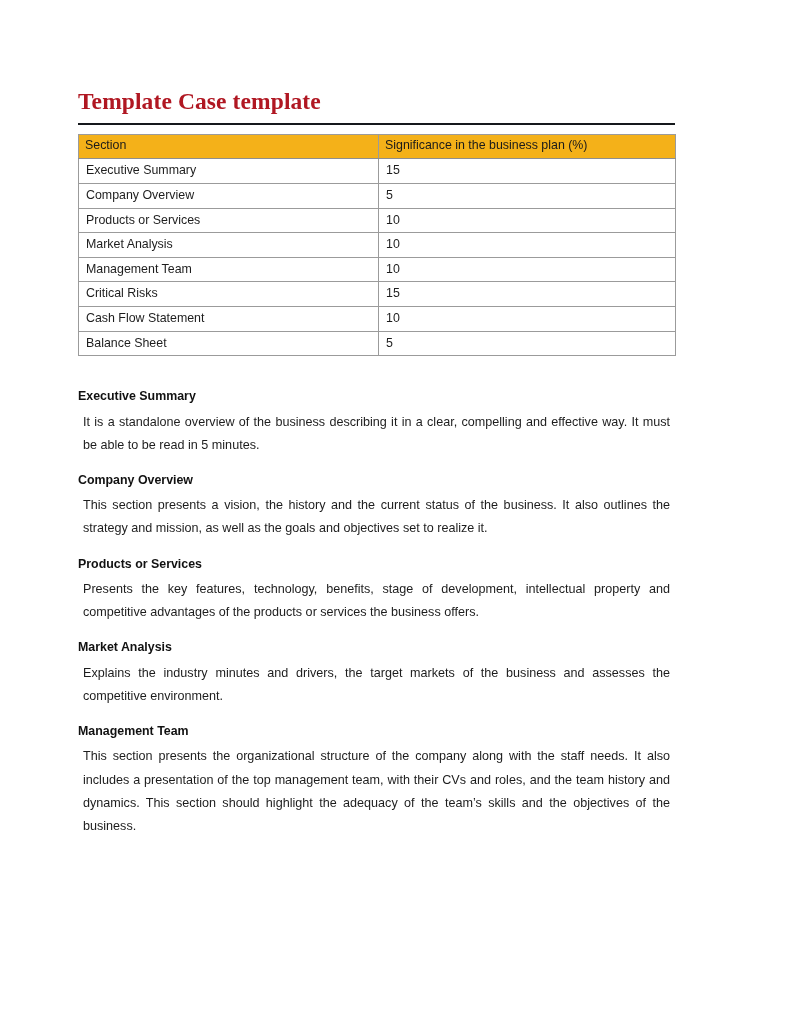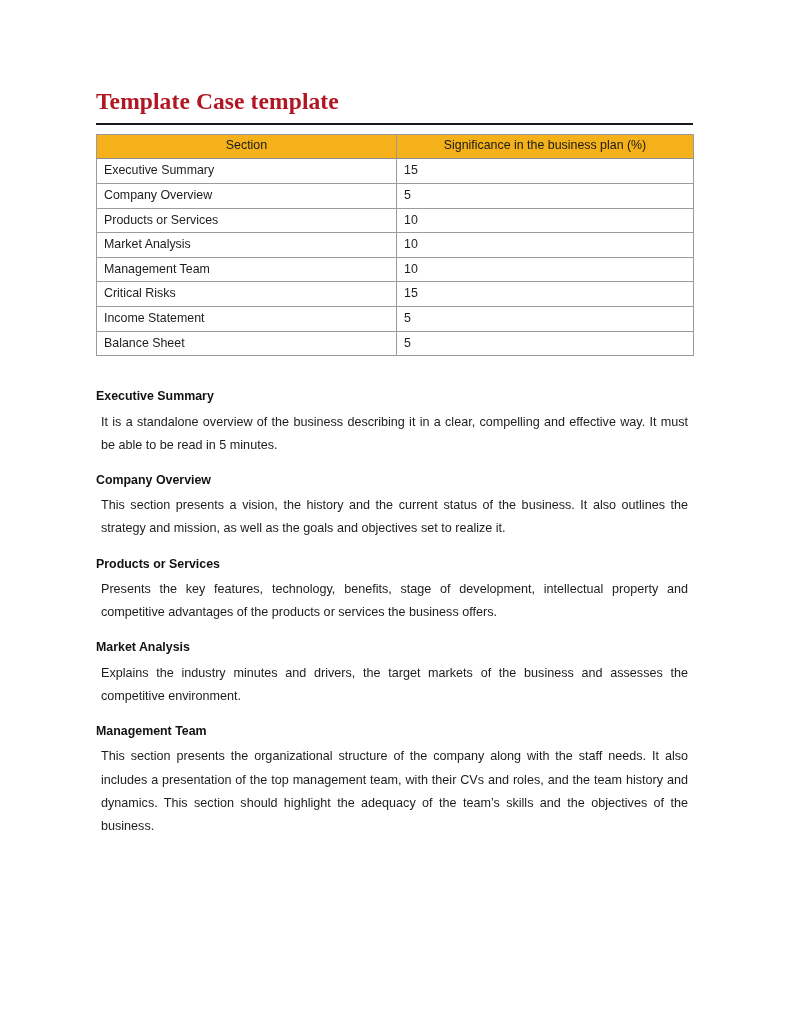--- a/index.html
+++ b/index.html
@@ -16,21 +16,21 @@
   }
   .page {
     position: relative;
     width: 790px;
     height: 1022px;
     background: #ffffff;
     box-sizing: border-box;
   }
   .content {
     position: absolute;
-    left: 96px;
+    left: 78px;
     top: 88px;
     width: 597px;
   }
 
   
   .doc-title {
     font-family: "Liberation Serif", serif;
     font-weight: bold;
     font-size: 23.5px;
     color: #b01722;
@@ -66,21 +66,21 @@
     table-layout: fixed;
     font-size: 12.4px;
   }
   table.plan-table col.c1 { width: 300px; }
   table.plan-table col.c2 { width: 297px; }
 
   table.plan-table thead th {
     background: #f4b119;
     color: #1a1a1a;
     font-weight: normal;
-    text-align: center;
+    text-align: left;
     padding: 2px 6px 3px 6px;
     border: 1px solid #9b9b9b;
     border-bottom: 1px solid #8e8e8e;
     line-height: 1.45;
     font-size: 12.4px;
   }
   table.plan-table tbody td {
     border: 1px solid #9b9b9b;
     padding: 2px 6px 3px 7px;
     line-height: 1.5;
@@ -154,22 +154,22 @@
           </tr>
           <tr>
             <td>Management Team</td>
             <td>10</td>
           </tr>
           <tr>
             <td>Critical Risks</td>
             <td>15</td>
           </tr>
           <tr>
-            <td>Income Statement</td>
-            <td>5</td>
+            <td>Cash Flow Statement</td>
+            <td>10</td>
           </tr>
           <tr>
             <td>Balance Sheet</td>
             <td>5</td>
           </tr>
         </tbody>
       </table>
     </div>
 
     <div class="sections">

